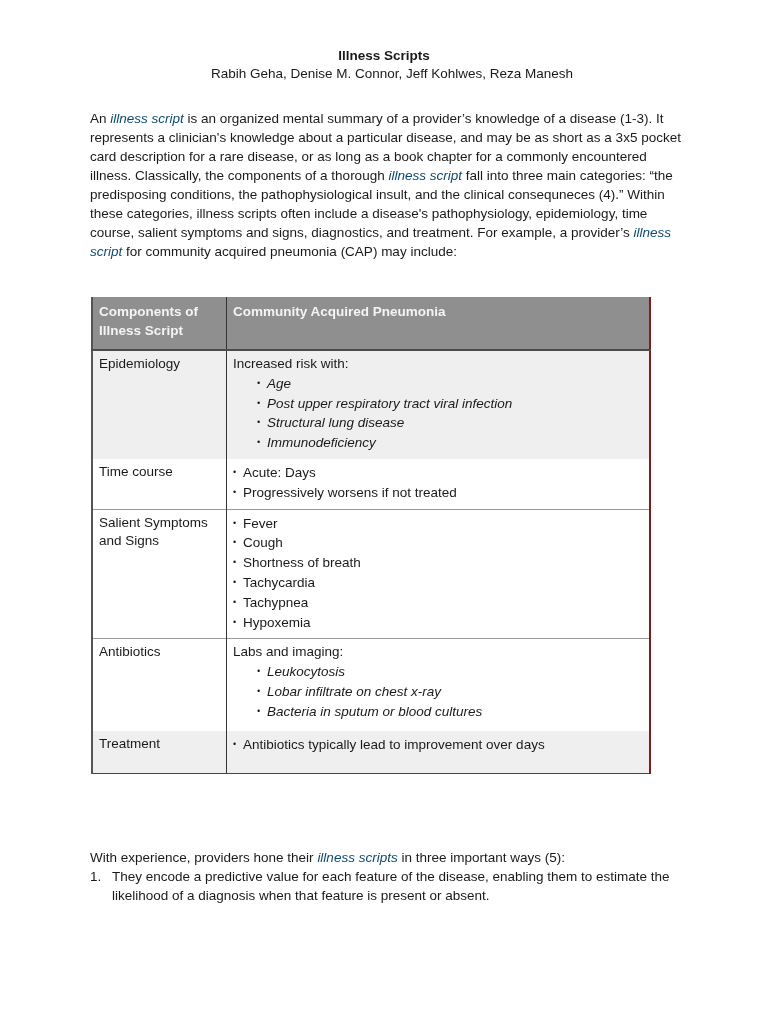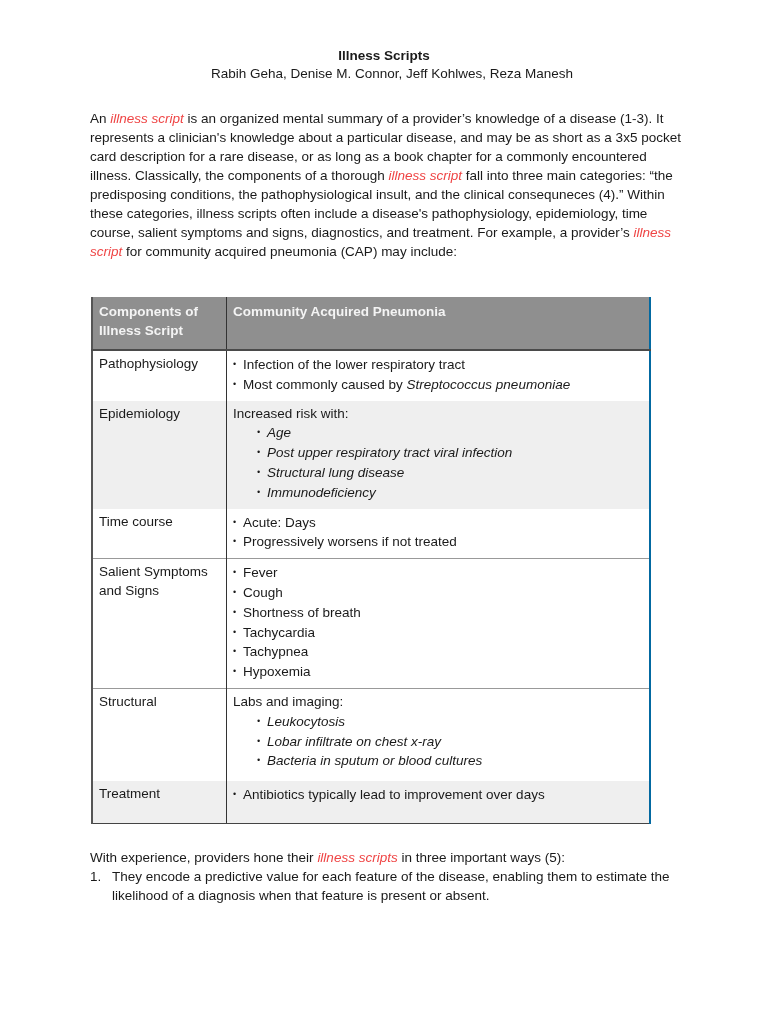--- a/index.html
+++ b/index.html
@@ -14,35 +14,35 @@
     text-align: center; font-weight: bold; font-size: 13.5px;
   }
   .authors {
     position: absolute; left: 8px; width: 768px; top: 66px;
     text-align: center; font-size: 13.5px;
   }
   .para {
     position: absolute; left: 90px; width: 600px; top: 109px;
     font-size: 13.5px; line-height: 19px;
   }
-  .hl { color: #ef4444; font-style: italic; }
+  .hl { color: #0c4a6e; font-style: italic; }
   table.script {
     position: absolute; left: 91px; top: 297px; width: 560px;
     border-collapse: collapse; font-size: 13.5px;
   }
   table.script td, table.script th {
     vertical-align: top; text-align: left;
     padding: 4px 6px 6px 6px; line-height: 18.8px;
   }
   table.script th {
     background: #8f8f8f; color: #f4f4f4; font-weight: bold;
     border-bottom: 2px solid #4a4a4a; height: 40px; padding-top: 6px; margin-left: 28px;
   }
   table.script .c1 { width: 121px; border-right: 1.5px solid #333; border-left: 2px solid #555; }
-  table.script .c2 { border-right: 2px solid #0369a1; }
+  table.script .c2 { border-right: 2px solid #7f1d1d; }
   table.script tr.shaded td { background: #efefef; }
   table.script tr.bordered td { border-top: 1px solid #999; }
   table.script tr.last td { border-bottom: 1.5px solid #444; }
   .bul { display: block; }
   .bul::before { content: "\2022"; font-size: 9px; display: inline-block; width: 10px; vertical-align: 2px; }
   .sub { padding-left: 24px; font-style: italic; }
   .rest {
     position: absolute; left: 90px; width: 600px; top: 848px;
     font-size: 13.5px; line-height: 19px;
   }
@@ -56,27 +56,20 @@
   <div class="title">Illness Scripts</div>
   <div class="authors">Rabih Geha, Denise M. Connor, Jeff Kohlwes, Reza Manesh</div>
 
   <div class="para"><span>An </span><span class="hl">illness script</span><span> is an organized mental summary of a provider’s knowledge of a disease (1-3). It represents a clinician's knowledge about a particular disease, and may be as short as a 3x5 pocket card description for a rare disease, or as long as a book chapter for a commonly encountered illness. Classically, the components of a thorough </span><span class="hl">illness script</span><span> fall into three main categories: “the predisposing conditions, the pathophysiological insult, and the clinical consequneces (4).” Within these categories, illness scripts often include a disease's pathophysiology, epidemiology, time course, salient symptoms and signs, diagnostics, and treatment. For example, a provider’s </span><span class="hl">illness script</span><span> for community acquired pneumonia (CAP) may include:</span></div>
 
   <table class="script">
     <tbody>
         <tr>
       <th class="c1">Components of Illness Script</th>
       <th class="c2">Community Acquired Pneumonia</th>
-    </tr>
-    <tr>
-      <td class="c1">Pathophysiology</td>
-      <td class="c2">
-        <span class="bul">Infection of the lower respiratory tract</span>
-        <span class="bul"><span>Most commonly caused by </span><i>Streptococcus pneumoniae</i></span>
-      </td>
     </tr>
     <tr class="shaded">
       <td class="c1" style="height:92px">Epidemiology</td>
       <td class="c2">
         <span style="display:block">Increased risk with:</span>
         <span class="bul sub">Age</span>
         <span class="bul sub">Post upper respiratory tract viral infection</span>
         <span class="bul sub">Structural lung disease</span>
         <span class="bul sub">Immunodeficiency</span>
       </td>
@@ -93,21 +86,21 @@
       <td class="c2">
         <span class="bul">Fever</span>
         <span class="bul">Cough</span>
         <span class="bul">Shortness of breath</span>
         <span class="bul">Tachycardia</span>
         <span class="bul">Tachypnea</span>
         <span class="bul">Hypoxemia</span>
       </td>
     </tr>
     <tr class="bordered">
-      <td class="c1" style="height:82px">Structural</td>
+      <td class="c1" style="height:82px">Antibiotics</td>
       <td class="c2">
         <span style="display:block">Labs and imaging:</span>
         <span class="bul sub">Leukocytosis</span>
         <span class="bul sub">Lobar infiltrate on chest x-ray</span>
         <span class="bul sub">Bacteria in sputum or blood cultures</span>
       </td>
     </tr>
     <tr class="shaded last">
       <td class="c1" style="height:32px">Treatment</td>
       <td class="c2">

